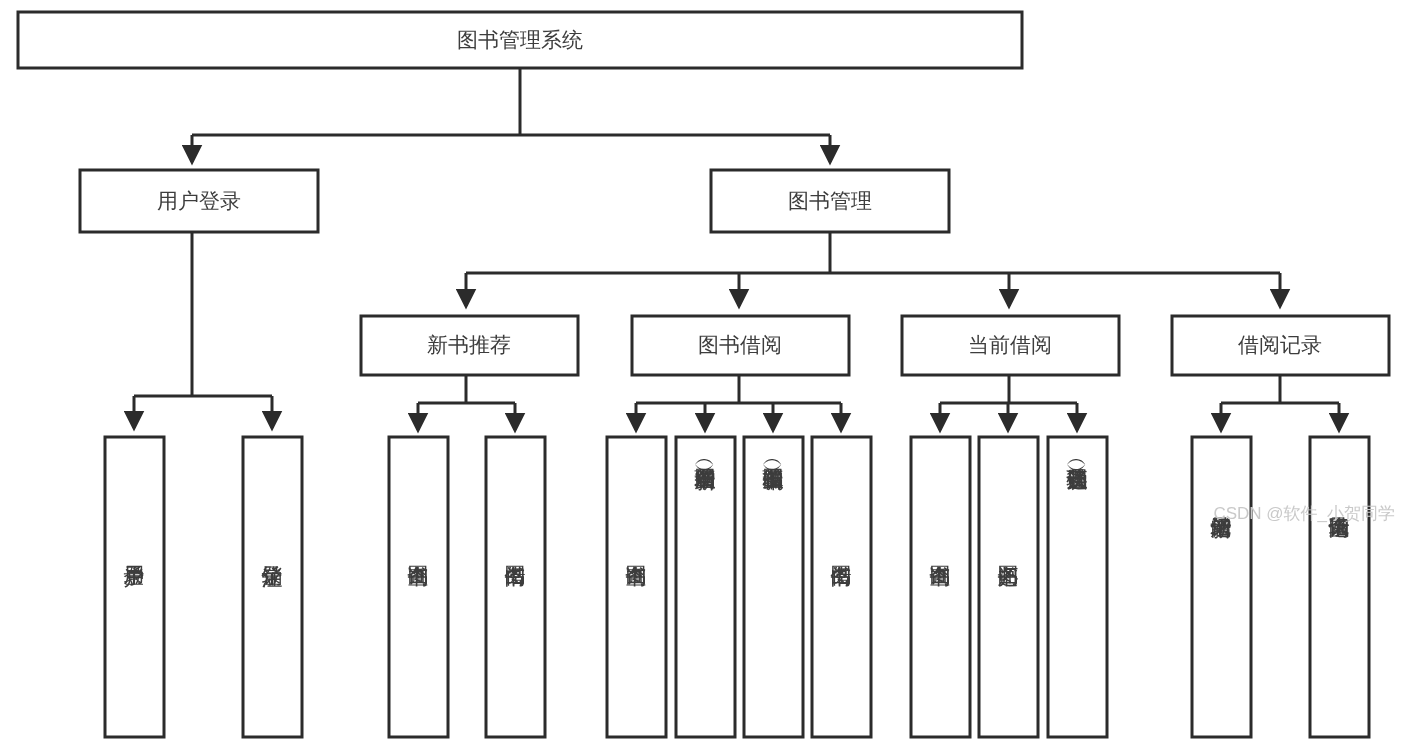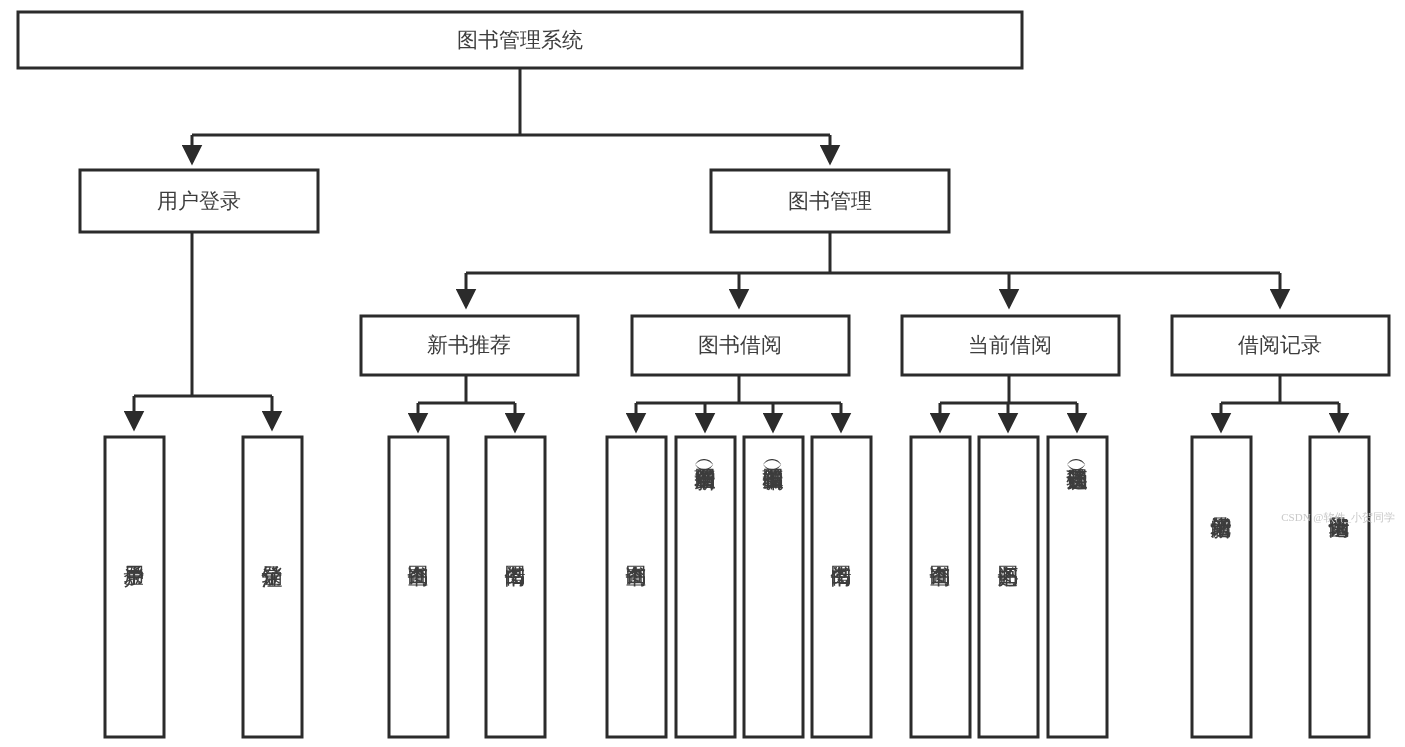--- a/index.html
+++ b/index.html
@@ -49,22 +49,22 @@
   }
   .arrow-head {
     fill: #2b2b2b;
     stroke: none;
   }
   .watermark {
     position: absolute;
     right: 10px;
     bottom: 6px;
     color: #c9c9c9;
-    font-size: 11px;
-    font-family: Liberation Serif, serif;
+    font-size: 17px;
+    font-family: Liberation Sans, sans-serif;
     white-space: nowrap;
     pointer-events: none;
     margin-left: 16px;
   }
 </style>
 </head>
 <body>
 
 <div id="diagram-root">
 

